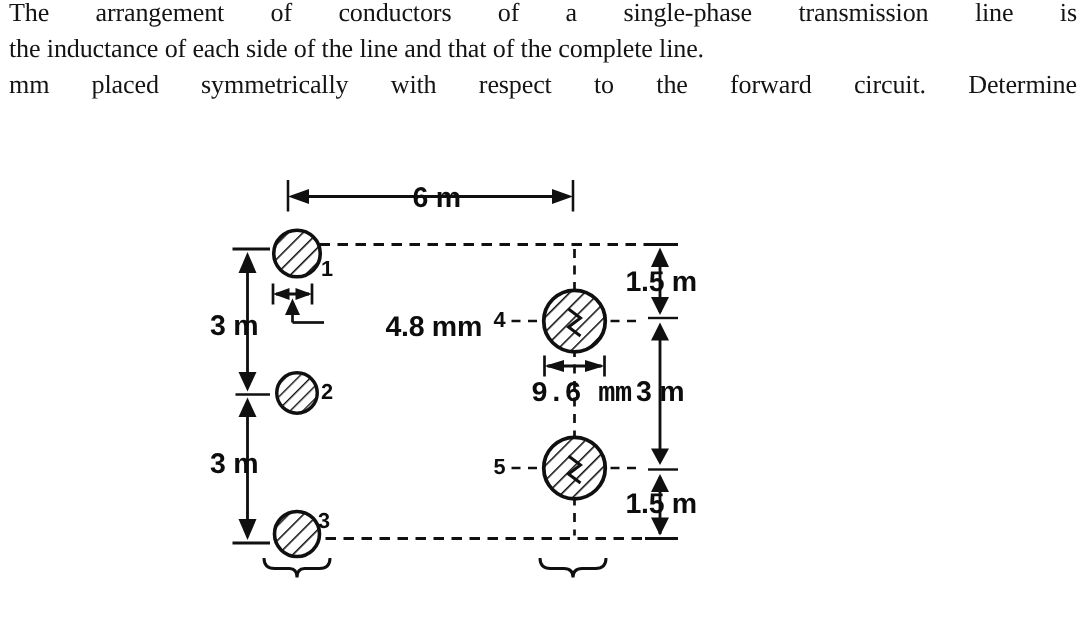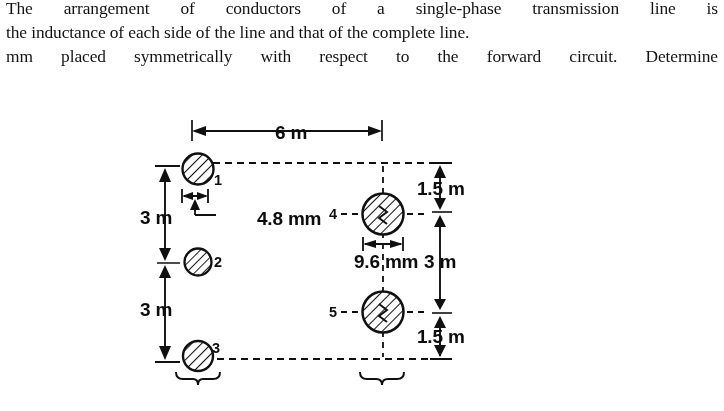--- a/index.html
+++ b/index.html
@@ -206,21 +206,21 @@
     <div class="condnum" style="left:214px;top:254px;">2</div>
     <div class="condnum" style="left:212px;top:340px;">3</div>
 
     <div class="condnum" style="left:329px;top:206px;">4</div>
     <div class="condnum" style="left:329px;top:304px;">5</div>
 
     <div class="figtext" style="left:140px;top:207px;">3 m</div>
     <div class="figtext" style="left:140px;top:299px;">3 m</div>
 
     <div class="figtext" style="left:221px;top:208px;margin-left:36px;">4.8 mm</div>
-    <div class="figtext" style="left:354px;top:251px;">9.6 mm</div>
+    <div class="figtext" style="left:354px;top:251px;font-family:Liberation Mono, monospace;">9.6 mm</div>
 
     <div class="figtext" style="left:417px;top:178px;">1.5 m</div>
     <div class="figtext" style="left:424px;top:251px;">3 m</div>
     <div class="figtext" style="left:417px;top:326px;">1.5 m</div>
 
     <div class="sidelabel" style="left:169px;top:388px;">Side A</div>
     <div class="sidelabel" style="left:343px;top:388px;">Side B</div>
   </div>
 
 </div>

